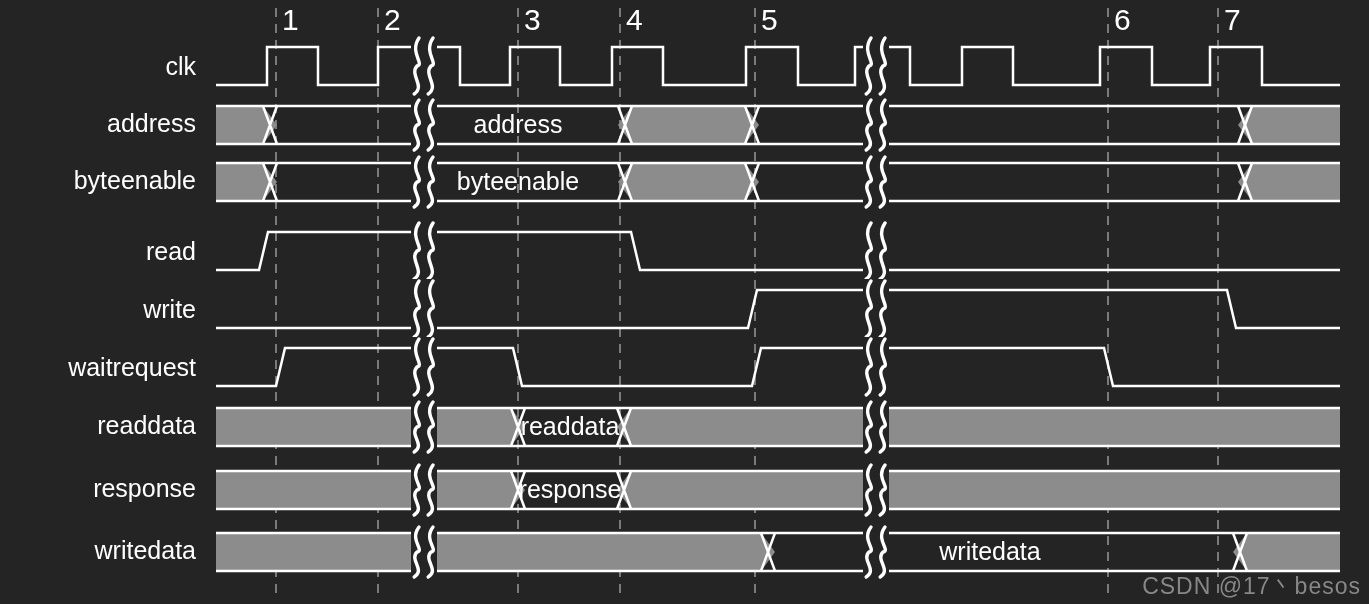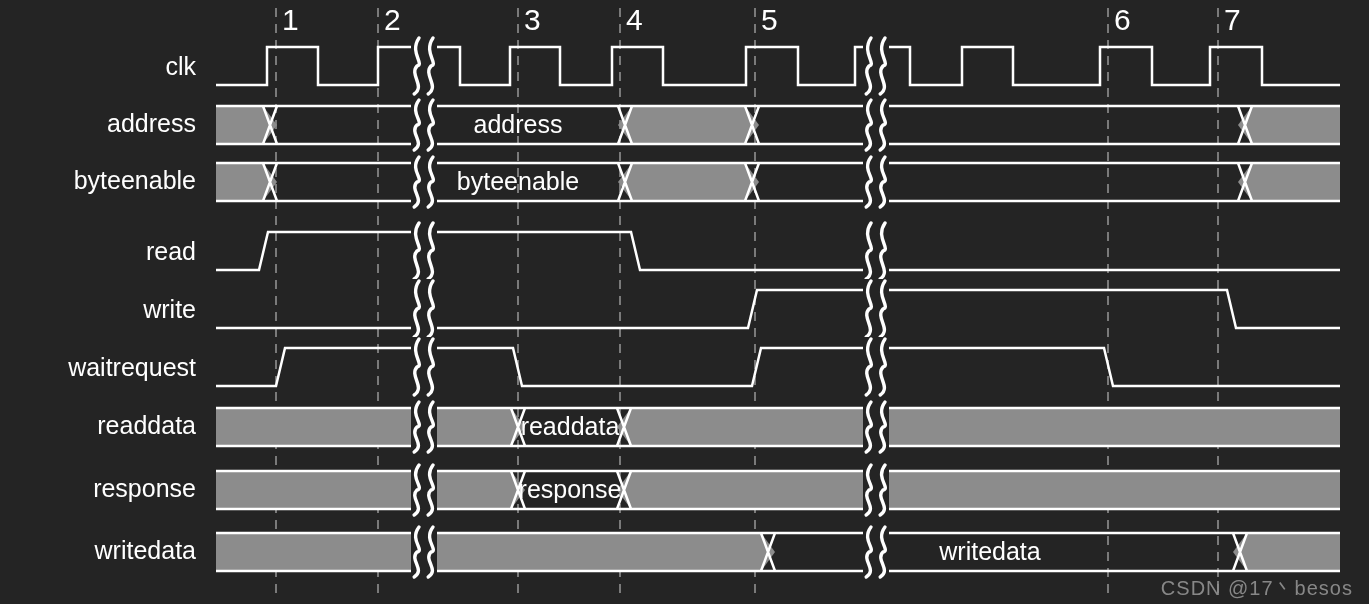--- a/index.html
+++ b/index.html
@@ -25,23 +25,23 @@
   }
   .bus-text{
     font-family:"Liberation Sans", sans-serif;
     font-size:25px;
     fill:#ffffff;
     text-anchor:middle;
     dominant-baseline:middle;
   }
   .watermark{
     position:absolute;
-    right:16px;bottom:2px;
-    font-family:"Liberation Sans", sans-serif;
-    font-size:20px;
+    right:8px;bottom:2px;
+    font-family:"Liberation Sans", sans-serif;
+    font-size:23px;
     color:#8d8d8d;
     letter-spacing:1px;
     white-space:nowrap;
     opacity:.95;
   }
 </style>
 </head>
 <body>
 
 <div id="diagram-root">

